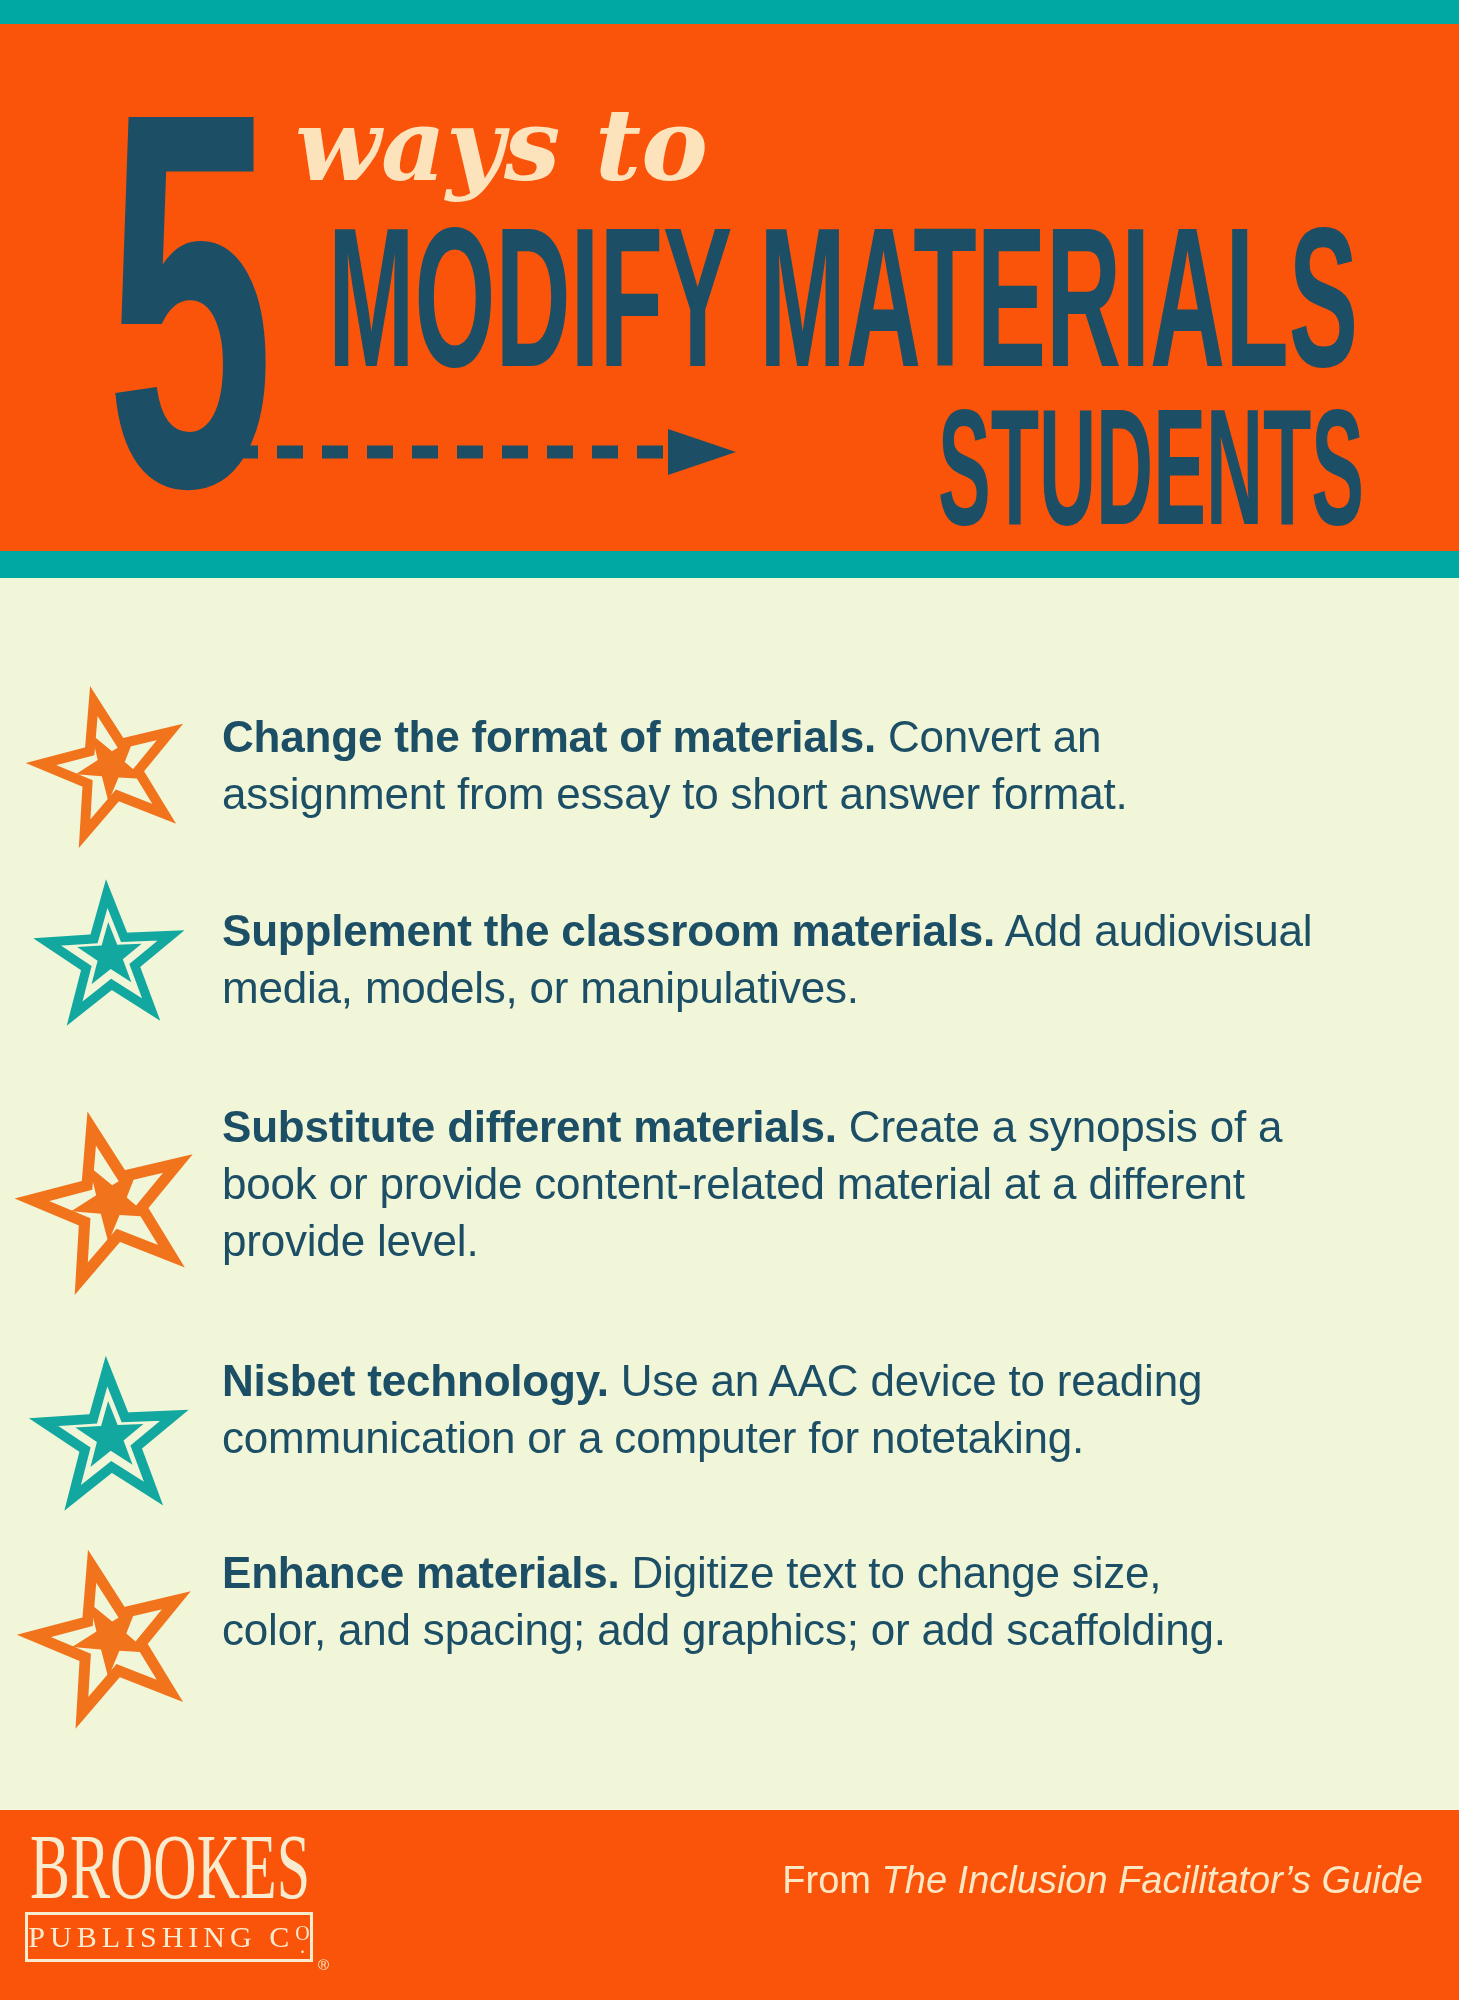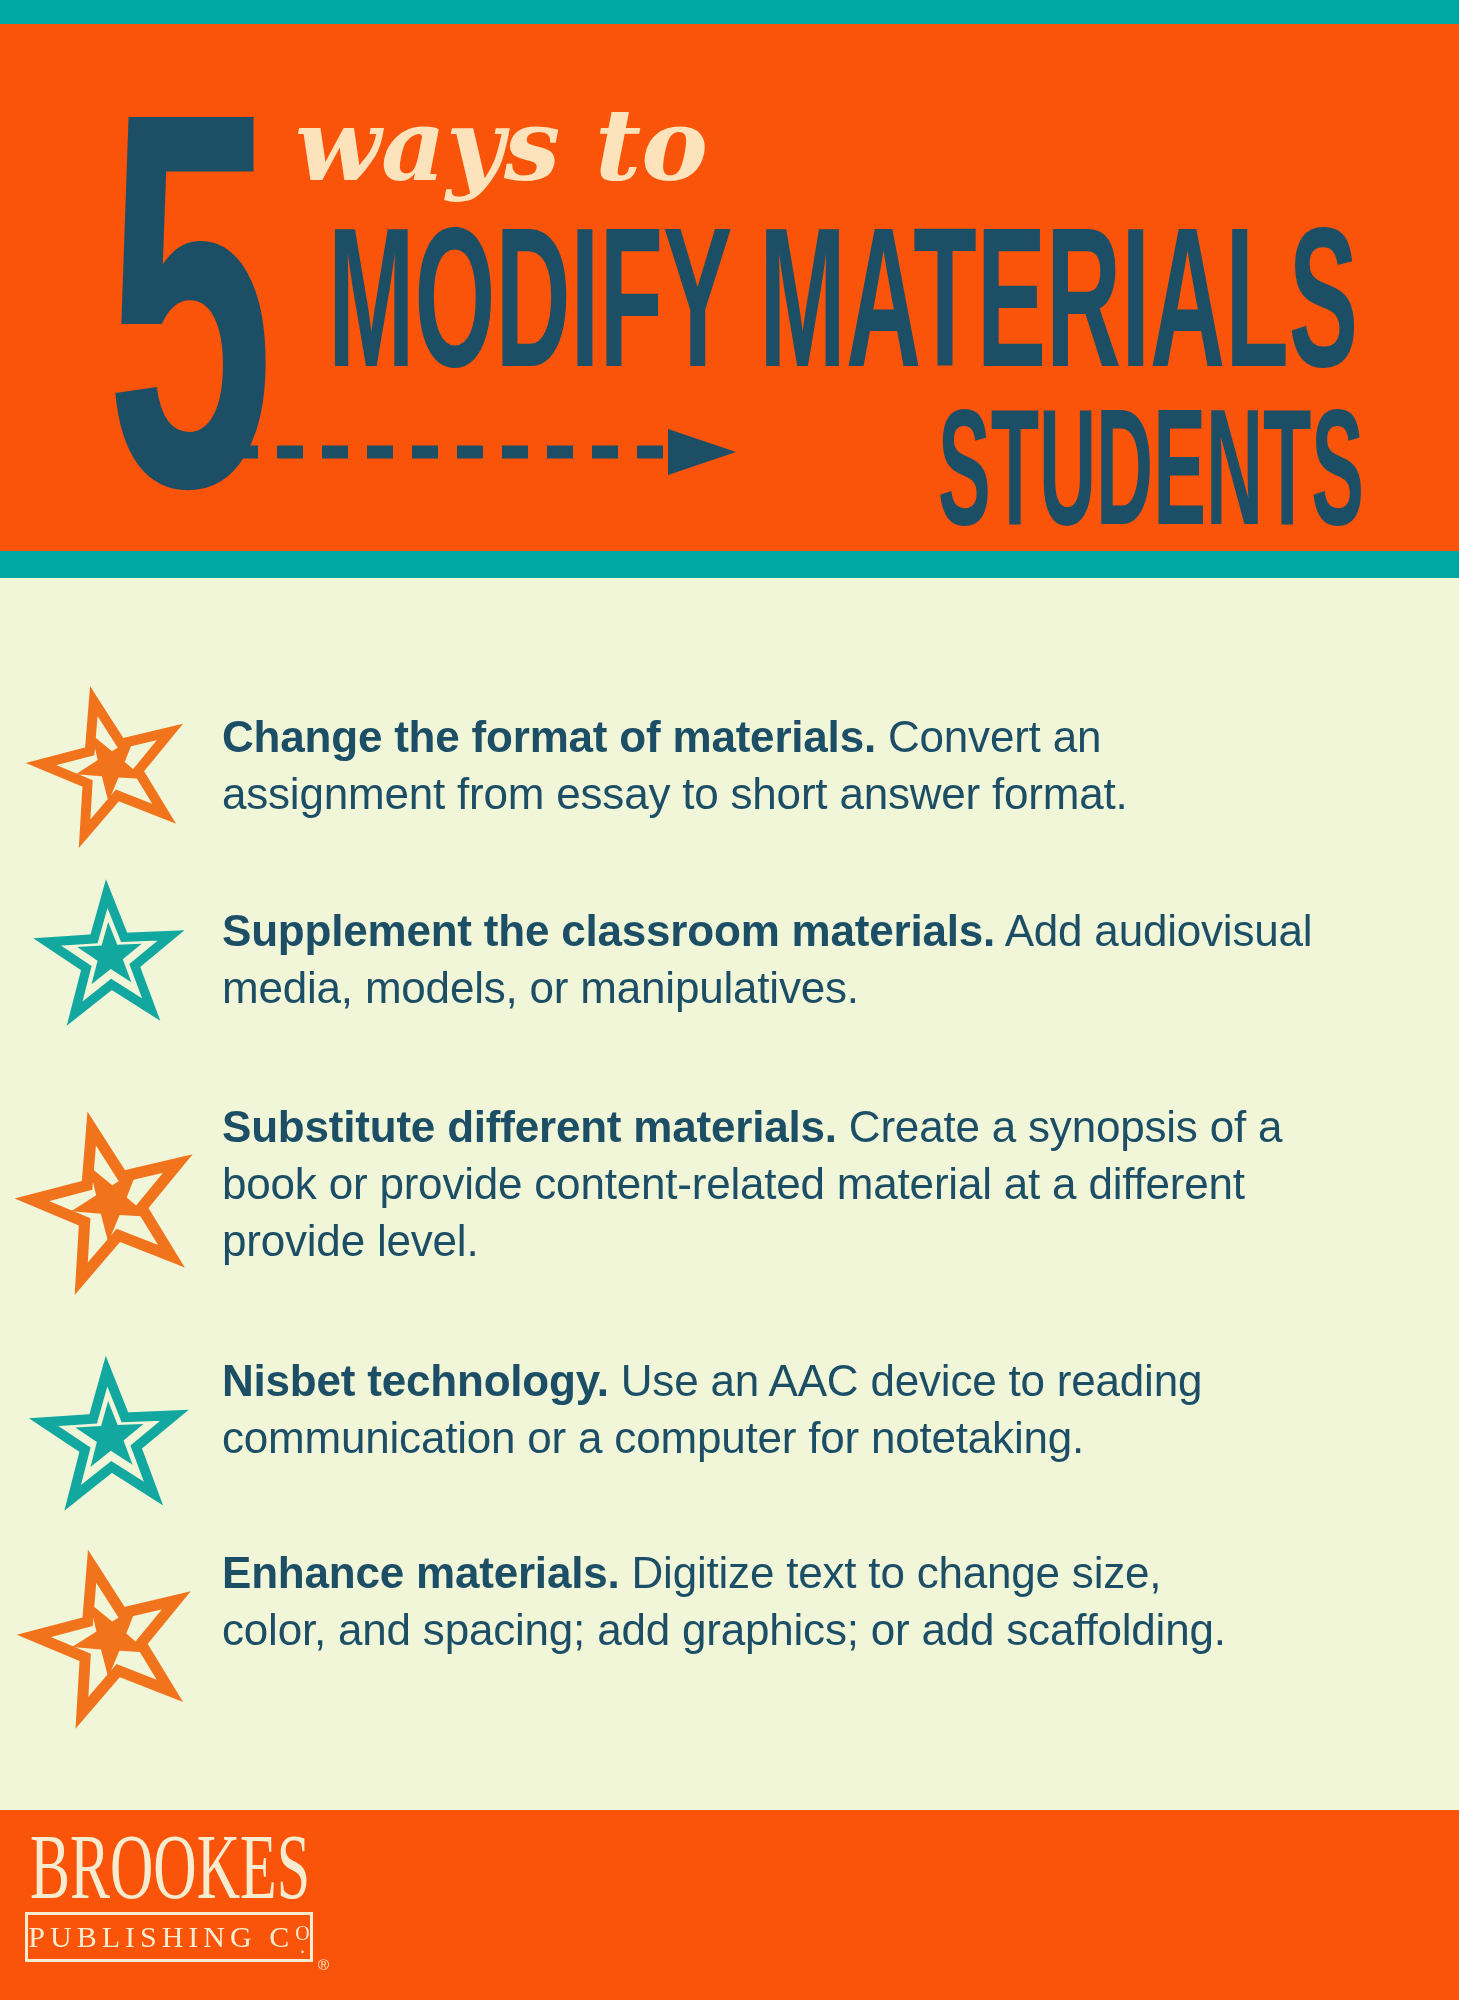--- a/index.html
+++ b/index.html
@@ -174,16 +174,17 @@
       <div class="logobox">
         <span>PUBLISHING C</span>
           <span class="co-wrap">
             <span class="co-o">O</span>
             <span class="co-dot">.</span>
           </span>
       </div>
       <span class="reg">®</span>
     </div>
     <div class="attr">
+      <div class="attr1"><span>From</span> <em>The Inclusion Facilitator’s Guide</em></div>
     </div>
   </footer>
 
 </div>
 
 </body></html>

